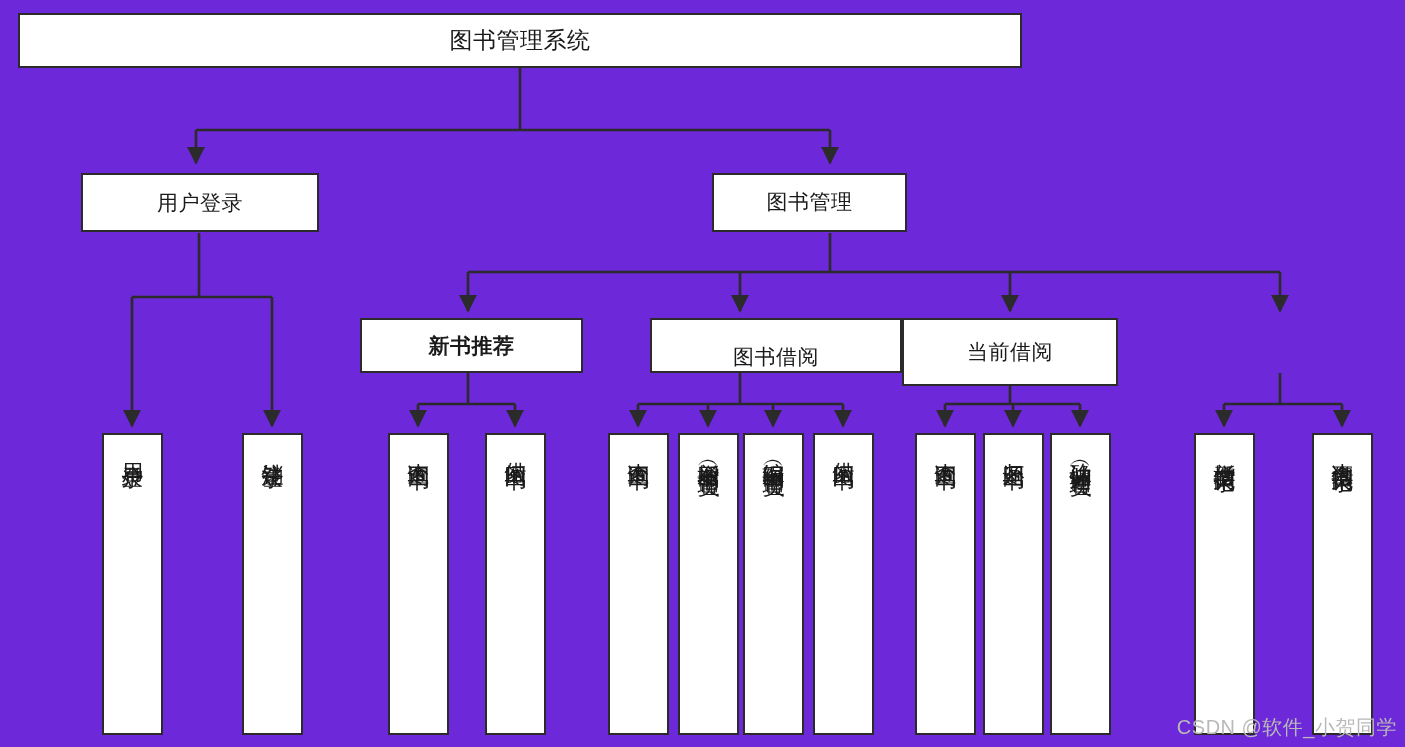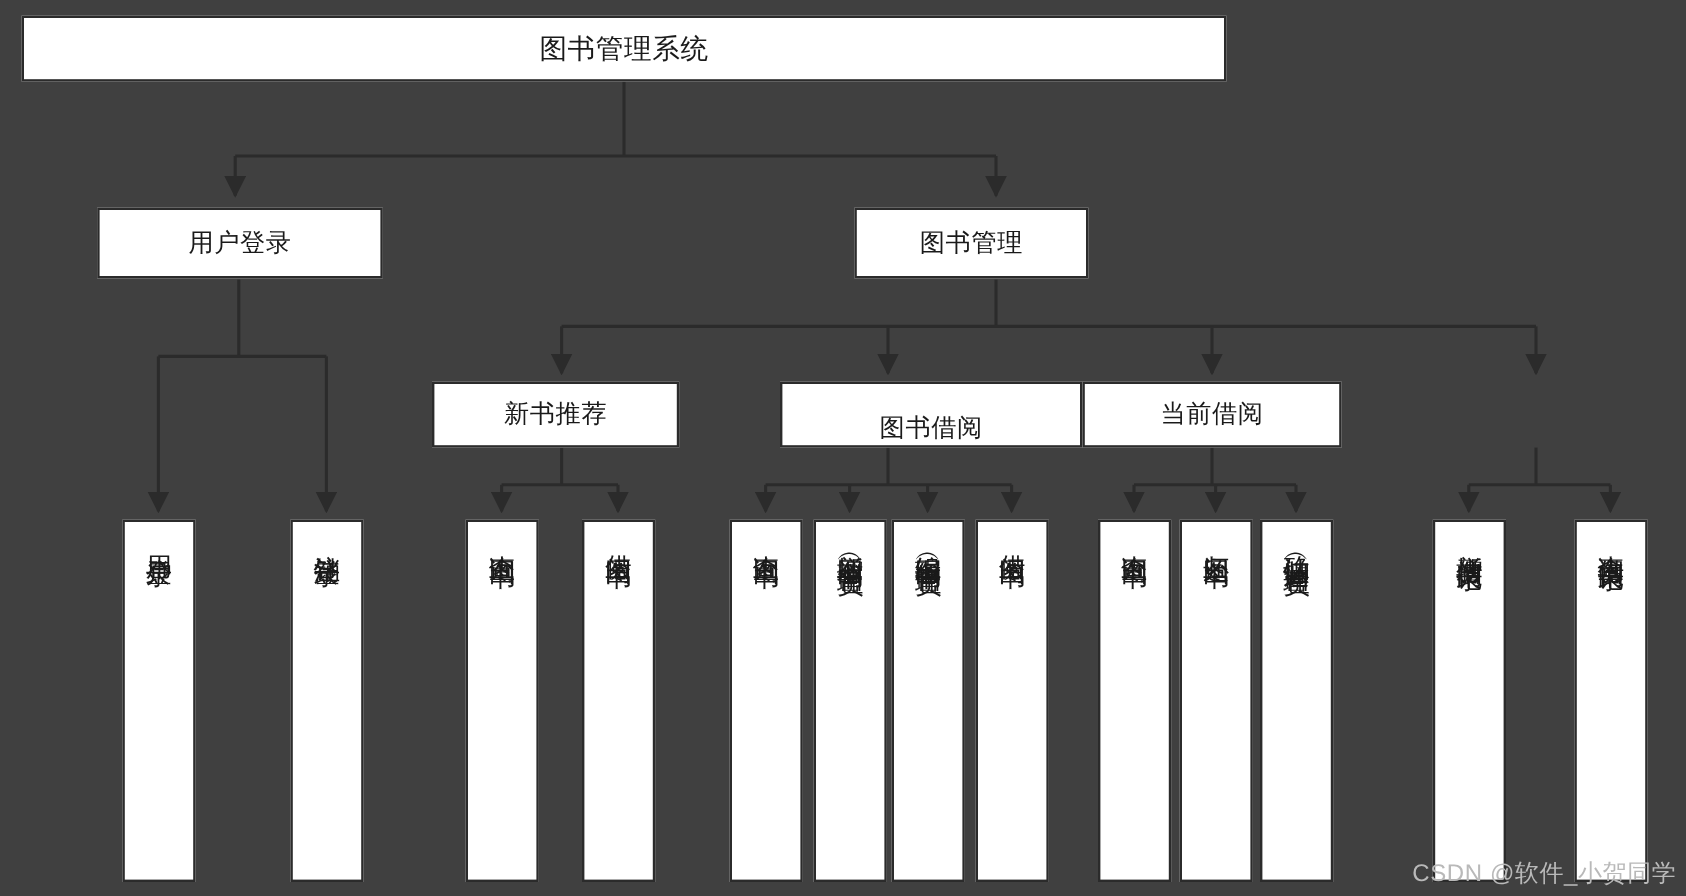--- a/index.html
+++ b/index.html
@@ -8,21 +8,21 @@
     padding: 0;
     background: #ffffff;
   }
   body {
     font-family: "Liberation Sans", "DejaVu Sans", sans-serif;
   }
   #diagram-root {
     position: relative;
     width: 1405px;
     height: 747px;
-    background: #404040;
+    background: #6d28d9;
     overflow: hidden;
   }
   #edges-layer {
     position: absolute;
     left: 0;
     top: 0;
     width: 1405px;
     height: 747px;
     pointer-events: none;
   }
@@ -131,27 +131,27 @@
     <span class="node-label">图书管理系统</span>
   </div>
 
   <div class="node horizontal" style="left:81px; top:173px; width:238px; height:59px;">
     <span class="node-label">用户登录</span>
   </div>
   <div class="node horizontal" style="left:712px; top:173px; width:195px; height:59px;font-family:Liberation Serif, serif;">
     <span class="node-label">图书管理</span>
   </div>
 
-  <div class="node horizontal" style="left:360px; top:318px; width:206px; height:55px;">
+  <div class="node horizontal" style="left:360px; top:318px; width:223px; height:55px;font-weight:bold;">
     <span class="node-label">新书推荐</span>
   </div>
   <div class="node horizontal" style="left:650px; top:318px; width:252px; height:55px;align-items:flex-end;">
     <span class="node-label">图书借阅</span>
   </div>
-  <div class="node horizontal" style="left:902px; top:318px; width:216px; height:55px;">
+  <div class="node horizontal" style="left:902px; top:318px; width:216px; height:68px;">
     <span class="node-label">当前借阅</span>
   </div>
 
   <div class="node vertical" style="left:102px; top:433px; width:61px; height:302px;">
     <span class="node-label">用户登录</span>
   </div>
   <div class="node vertical" style="left:242px; top:433px; width:61px; height:302px;">
     <span class="node-label">注销登录</span>
   </div>
 

